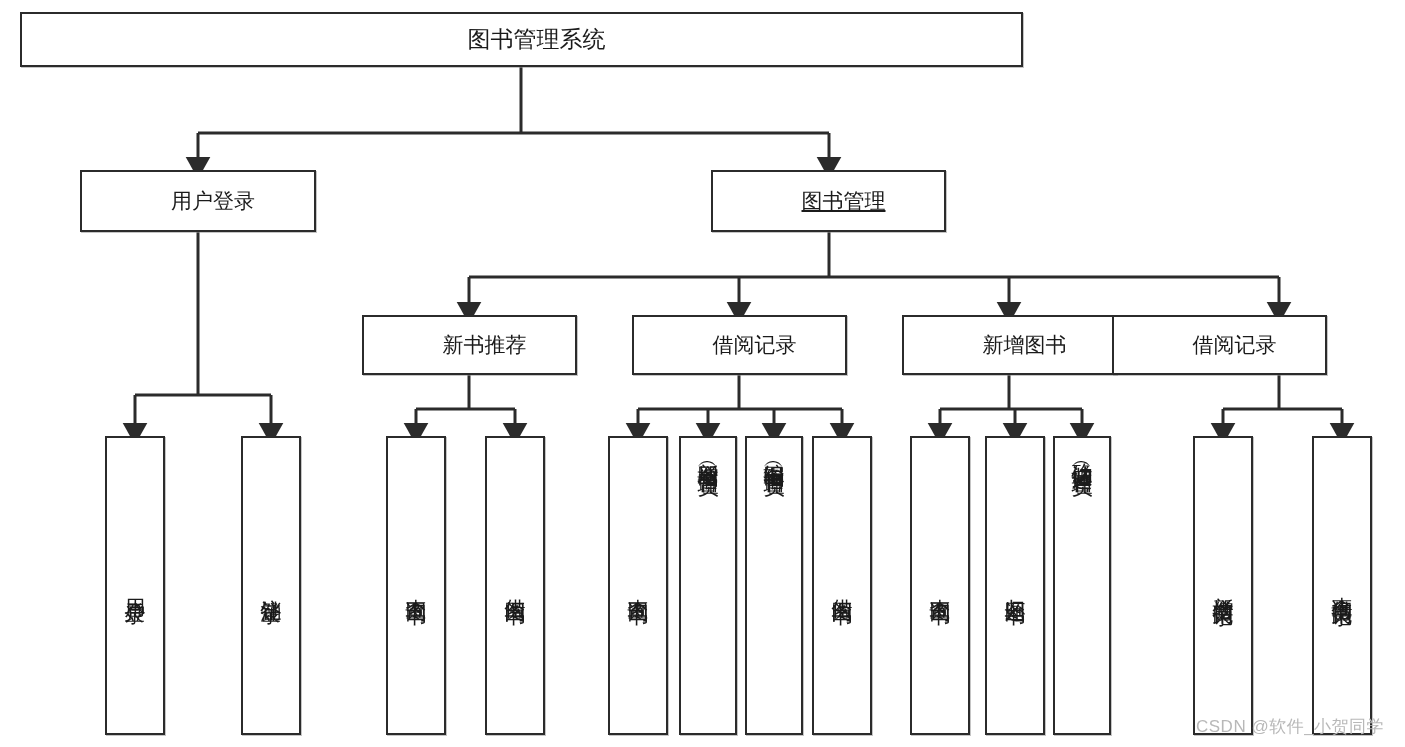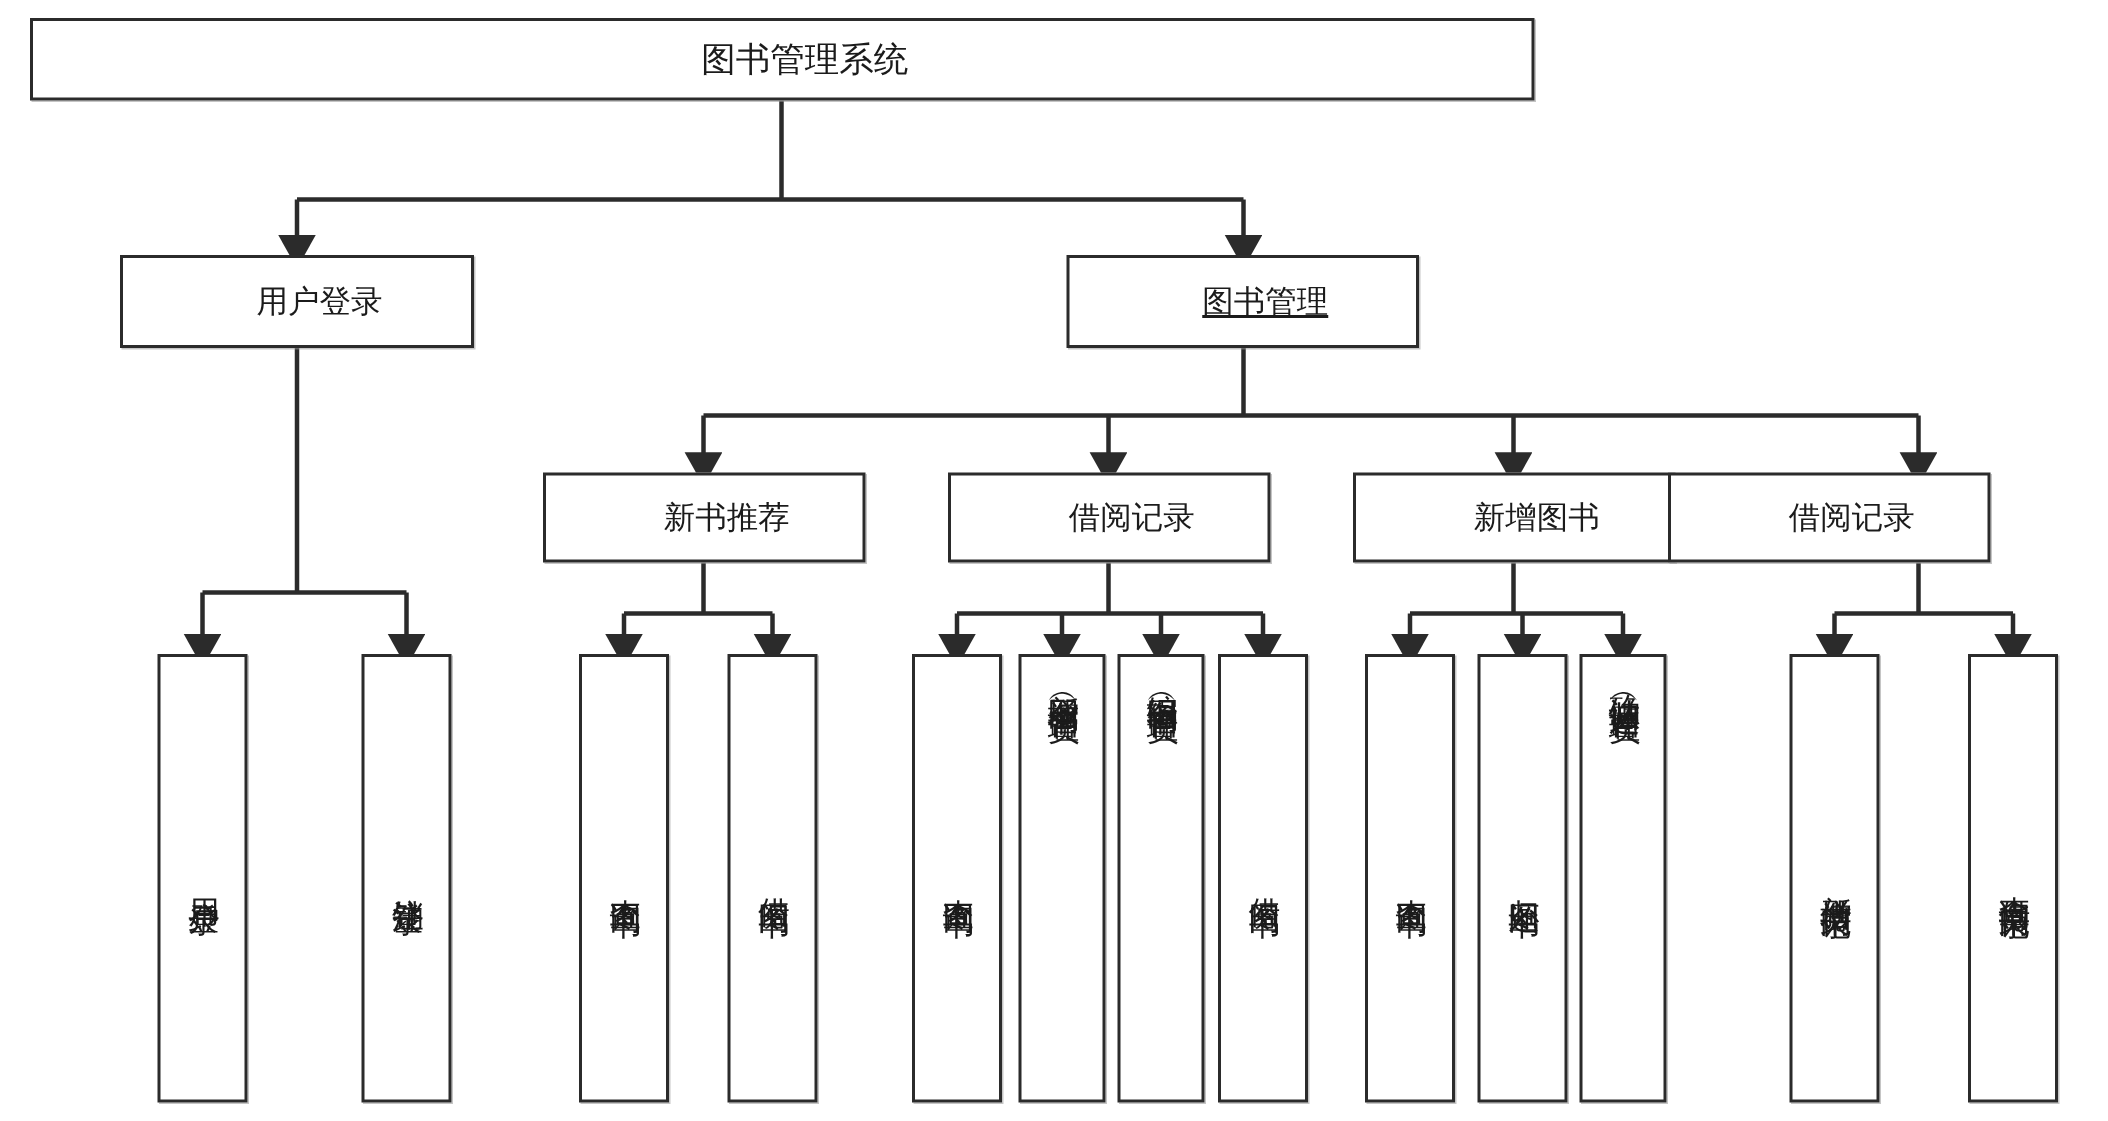--- a/index.html
+++ b/index.html
@@ -161,14 +161,15 @@
         <span class="vtext">确认归还（管理员）</span>
       </div>
       <div class="node leaf center-v" style="left: 1193px; top: 436px; width: 60px; height: 299px;">
         <span class="vtext">新增借阅记录</span>
       </div>
       <div class="node leaf center-v" style="left: 1312px; top: 436px; width: 60px; height: 299px;">
         <span class="vtext">查询借阅记录</span>
       </div>
     </div>
 
+  <div class="watermark" style="left: 1196px; top: 715px;">CSDN @软件_小贺同学</div>
 
 </div>
 
 </body></html>

